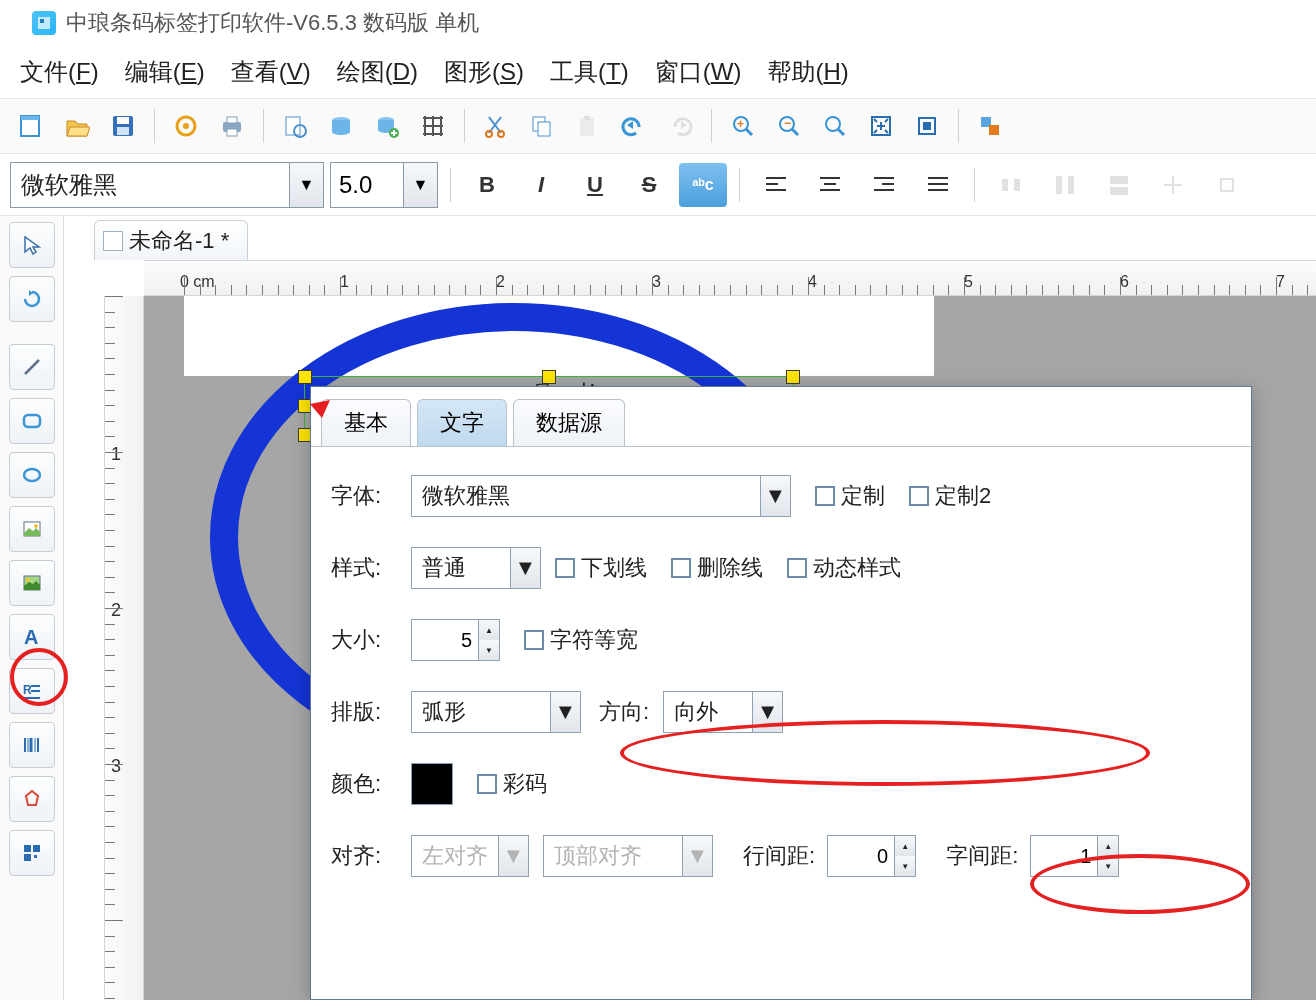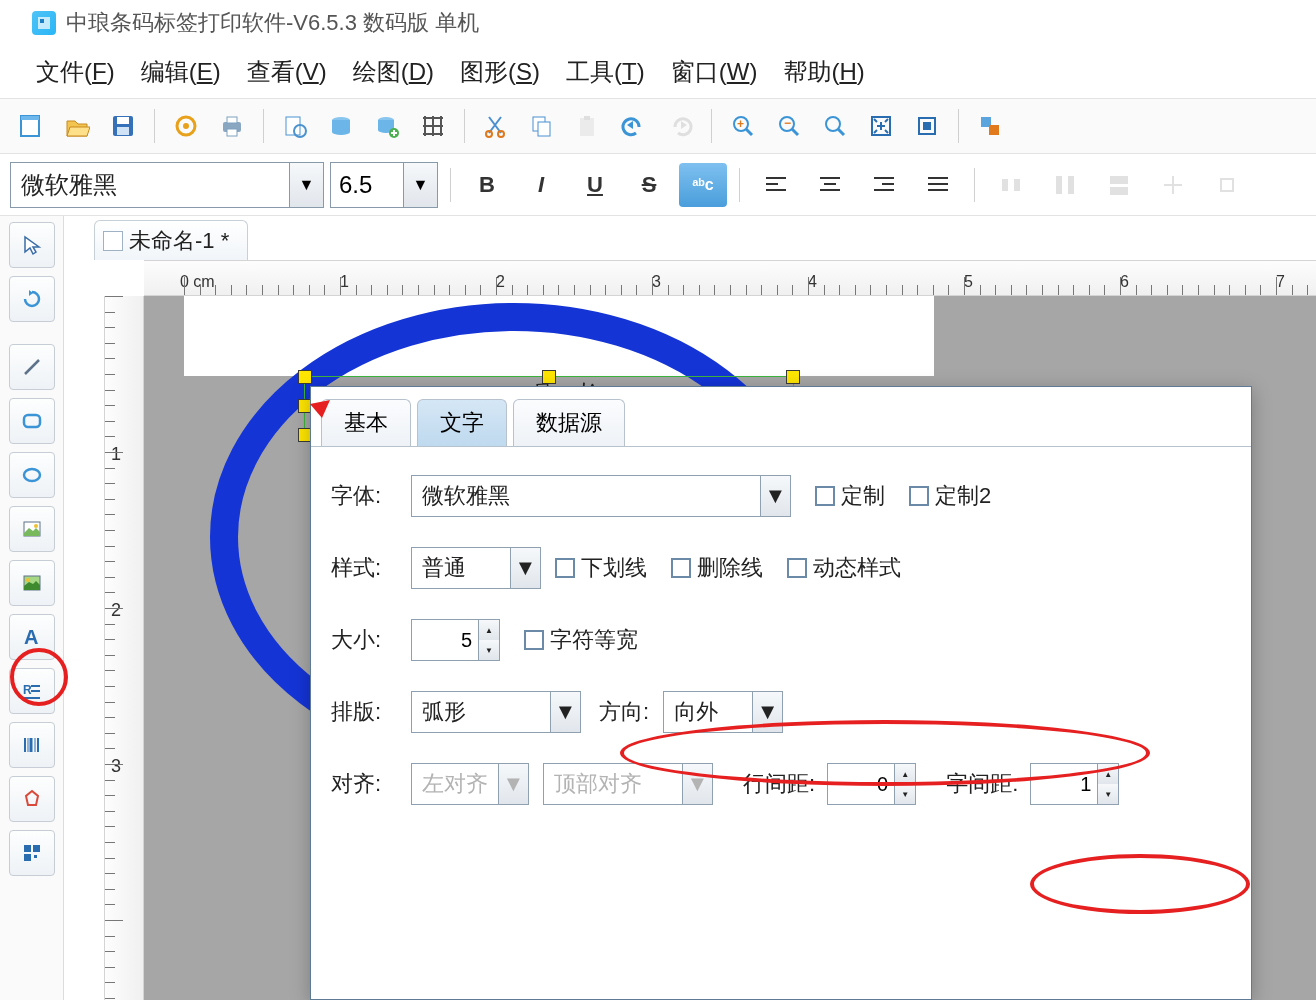--- a/index.html
+++ b/index.html
@@ -3,21 +3,21 @@
 <meta charset="utf-8">
 <style>
 * { margin: 0; padding: 0; box-sizing: border-box; font-family: "Microsoft YaHei", sans-serif; }
 body { width: 1316px; height: 1000px; background: #fff; overflow: hidden; position: relative; }
 
 .titlebar { display: flex; align-items: center; padding: 8px 32px; height: 46px; }
 .app-icon { width: 24px; height: 24px; margin-right: 10px; background: linear-gradient(135deg,#4fc3f7,#29b6f6); border-radius: 4px; display: flex; align-items: center; justify-content: center; }
 .app-icon svg { width: 16px; height: 16px; }
 .title-text { font-size: 22px; color: #555; }
 
-.menubar { display: flex; gap: 26px; padding: 10px 36px; font-size: 24px; color: #222; }
+.menubar { display: flex; gap: 26px; padding: 10px 20px; font-size: 24px; color: #222; }
 .menubar span { cursor: pointer; }
 .menubar u { text-decoration: underline; }
 
 .toolbar1 { display: flex; align-items: center; height: 56px; padding: 2px 10px; gap: 4px; border-top: 1px solid #e3e3e3; border-bottom: 1px solid #e3e3e3; background: #fafafa; }
 .tbtn { width: 42px; height: 40px; display: flex; align-items: center; justify-content: center; border-radius: 4px; cursor: pointer; }
 .tsep { width: 1px; height: 34px; background: #d0d0d0; margin: 0 6px; }
 
 .toolbar2 { display: flex; align-items: center; height: 62px; padding: 0 10px; gap: 6px; border-bottom: 1px solid #e3e3e3; }
 .font-select { width: 314px; height: 46px; border: 1px solid #8899aa; display: flex; align-items: center; background: #fff; }
 .font-select .txt { flex: 1; padding: 0 10px; font-size: 24px; color: #222; }
@@ -254,21 +254,21 @@
       </svg>
     </div>
 </div>
 
 <div class="toolbar2">
   <div class="font-select">
     <div class="txt">微软雅黑</div>
     <div class="dd-btn">▼</div>
   </div>
   <div class="size-select">
-    <div class="txt">6.5</div>
+    <div class="txt">5.0</div>
     <div class="dd-btn">▼</div>
   </div>
   <div class="tsep"></div>
   <div class="fmt-btn">B</div>
   <div class="fmt-btn" style="font-style:italic">I</div>
   <div class="fmt-btn u">U</div>
   <div class="fmt-btn s">S</div>
   <div class="fmt-btn abc">ᵃᵇс</div>
   <div class="tsep"></div>
   <div class="fmt-btn">
@@ -670,20 +670,28 @@
         <span class="ctxt">弧形</span>
         <span class="cbtn">▼</span>
       </div>
       <span style="margin-left:18px">方向:</span>
       <div class="combo" style="width:120px;margin-left:14px">
         <span class="ctxt">向外</span>
         <span class="cbtn">▼</span>
       </div>
     </div>
 
+    <div class="row">
+      <span class="lbl">颜色:</span>
+      <div class="color-sw"></div>
+      <label class="chk-lbl">
+          <span class="chk"></span>
+          <span>彩码</span>
+        </label>
+    </div>
 
     <div class="row">
       <span class="lbl">对齐:</span>
       <div class="combo disabled" style="width:118px">
         <span class="ctxt">左对齐</span>
         <span class="cbtn">▼</span>
       </div>
       <div class="combo disabled" style="width:170px;margin-left:14px">
         <span class="ctxt">顶部对齐</span>
         <span class="cbtn">▼</span>

